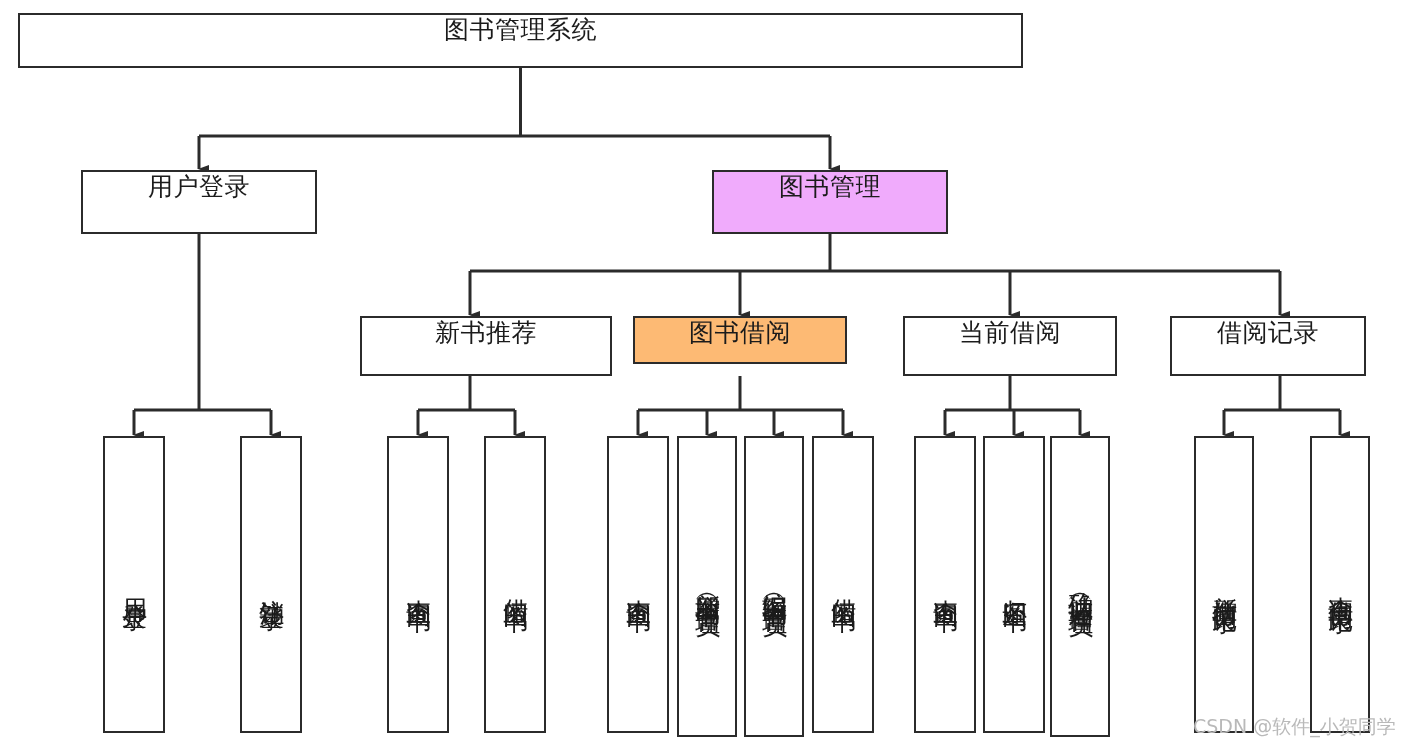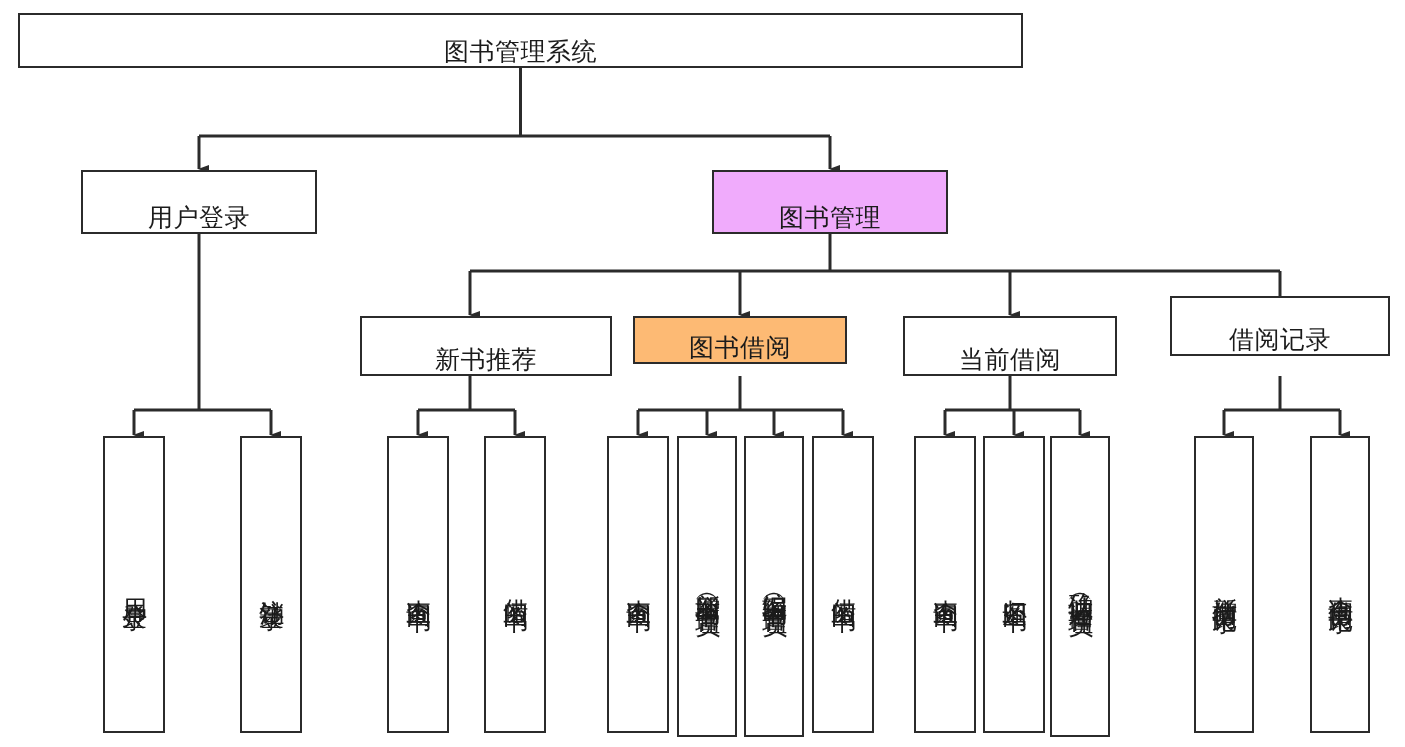--- a/index.html
+++ b/index.html
@@ -24,21 +24,21 @@
     width: 1405px;
     height: 747px;
     pointer-events: none;
   }
   .node {
     position: absolute;
     box-sizing: border-box;
     border: 2.5px solid #2b2b2b;
     background: #ffffff;
     display: flex;
-    align-items: flex-end;
+    align-items: flex-start;
     justify-content: center;
     color: #1b1b1b;
   }
   .node .label {
     display: block;
     text-align: center;
     line-height: 1.18;
     letter-spacing: 0.5px;
   }
   
@@ -130,21 +130,21 @@
       </div>
       <div class="node horiz" style="left: 360px; top: 316px; width: 252px; height: 60px; border-color: rgb(43, 43, 43); background: rgb(255, 255, 255); color: rgb(27, 27, 27);">
         <span class="label">新书推荐</span>
       </div>
       <div class="node horiz" style="left: 633px; top: 316px; width: 214px; height: 48px; border-color: rgb(43, 43, 43); background: #fdba74; color: rgb(27, 27, 27);">
         <span class="label">图书借阅</span>
       </div>
       <div class="node horiz" style="left: 903px; top: 316px; width: 214px; height: 60px; border-color: rgb(43, 43, 43); background: rgb(255, 255, 255); color: rgb(27, 27, 27);">
         <span class="label">当前借阅</span>
       </div>
-      <div class="node horiz" style="left: 1170px; top: 296px; width: 220px; height: 60px; border-color: rgb(43, 43, 43); background: rgb(255, 255, 255); color: rgb(27, 27, 27);">
+      <div class="node horiz" style="left: 1170px; top: 316px; width: 196px; height: 60px; border-color: rgb(43, 43, 43); background: rgb(255, 255, 255); color: rgb(27, 27, 27);">
         <span class="label">借阅记录</span>
       </div>
       <div class="node vert" style="left: 103px; top: 436px; width: 62px; height: 297px; border-color: rgb(43, 43, 43); background: rgb(255, 255, 255); color: rgb(27, 27, 27);">
         <span class="label">用户登录</span>
       </div>
       <div class="node vert" style="left: 240px; top: 436px; width: 62px; height: 297px; border-color: rgb(43, 43, 43); background: rgb(255, 255, 255); color: rgb(27, 27, 27);">
         <span class="label">注销登录</span>
       </div>
       <div class="node vert" style="left: 387px; top: 436px; width: 62px; height: 297px; border-color: rgb(43, 43, 43); background: rgb(255, 255, 255); color: rgb(27, 27, 27);">
         <span class="label">查询图书</span>
@@ -173,13 +173,14 @@
       <div class="node vert" style="left: 1050px; top: 436px; width: 60px; height: 301px; border-color: rgb(43, 43, 43); background: rgb(255, 255, 255); color: rgb(27, 27, 27);">
         <span class="label">确认归还（管理员）</span>
       </div>
       <div class="node vert" style="left: 1194px; top: 436px; width: 60px; height: 297px; border-color: rgb(43, 43, 43); background: rgb(255, 255, 255); color: rgb(27, 27, 27);">
         <span class="label">新增借阅记录</span>
       </div>
       <div class="node vert" style="left: 1310px; top: 436px; width: 60px; height: 297px; border-color: rgb(43, 43, 43); background: rgb(255, 255, 255); color: rgb(27, 27, 27);">
         <span class="label">查询借阅记录</span>
       </div>
     </div>
+  <div class="watermark" style="left: 1193px; top: 714px; color: rgb(185, 185, 185);">CSDN @软件_小贺同学</div>
 </div>
 
 </body></html>

